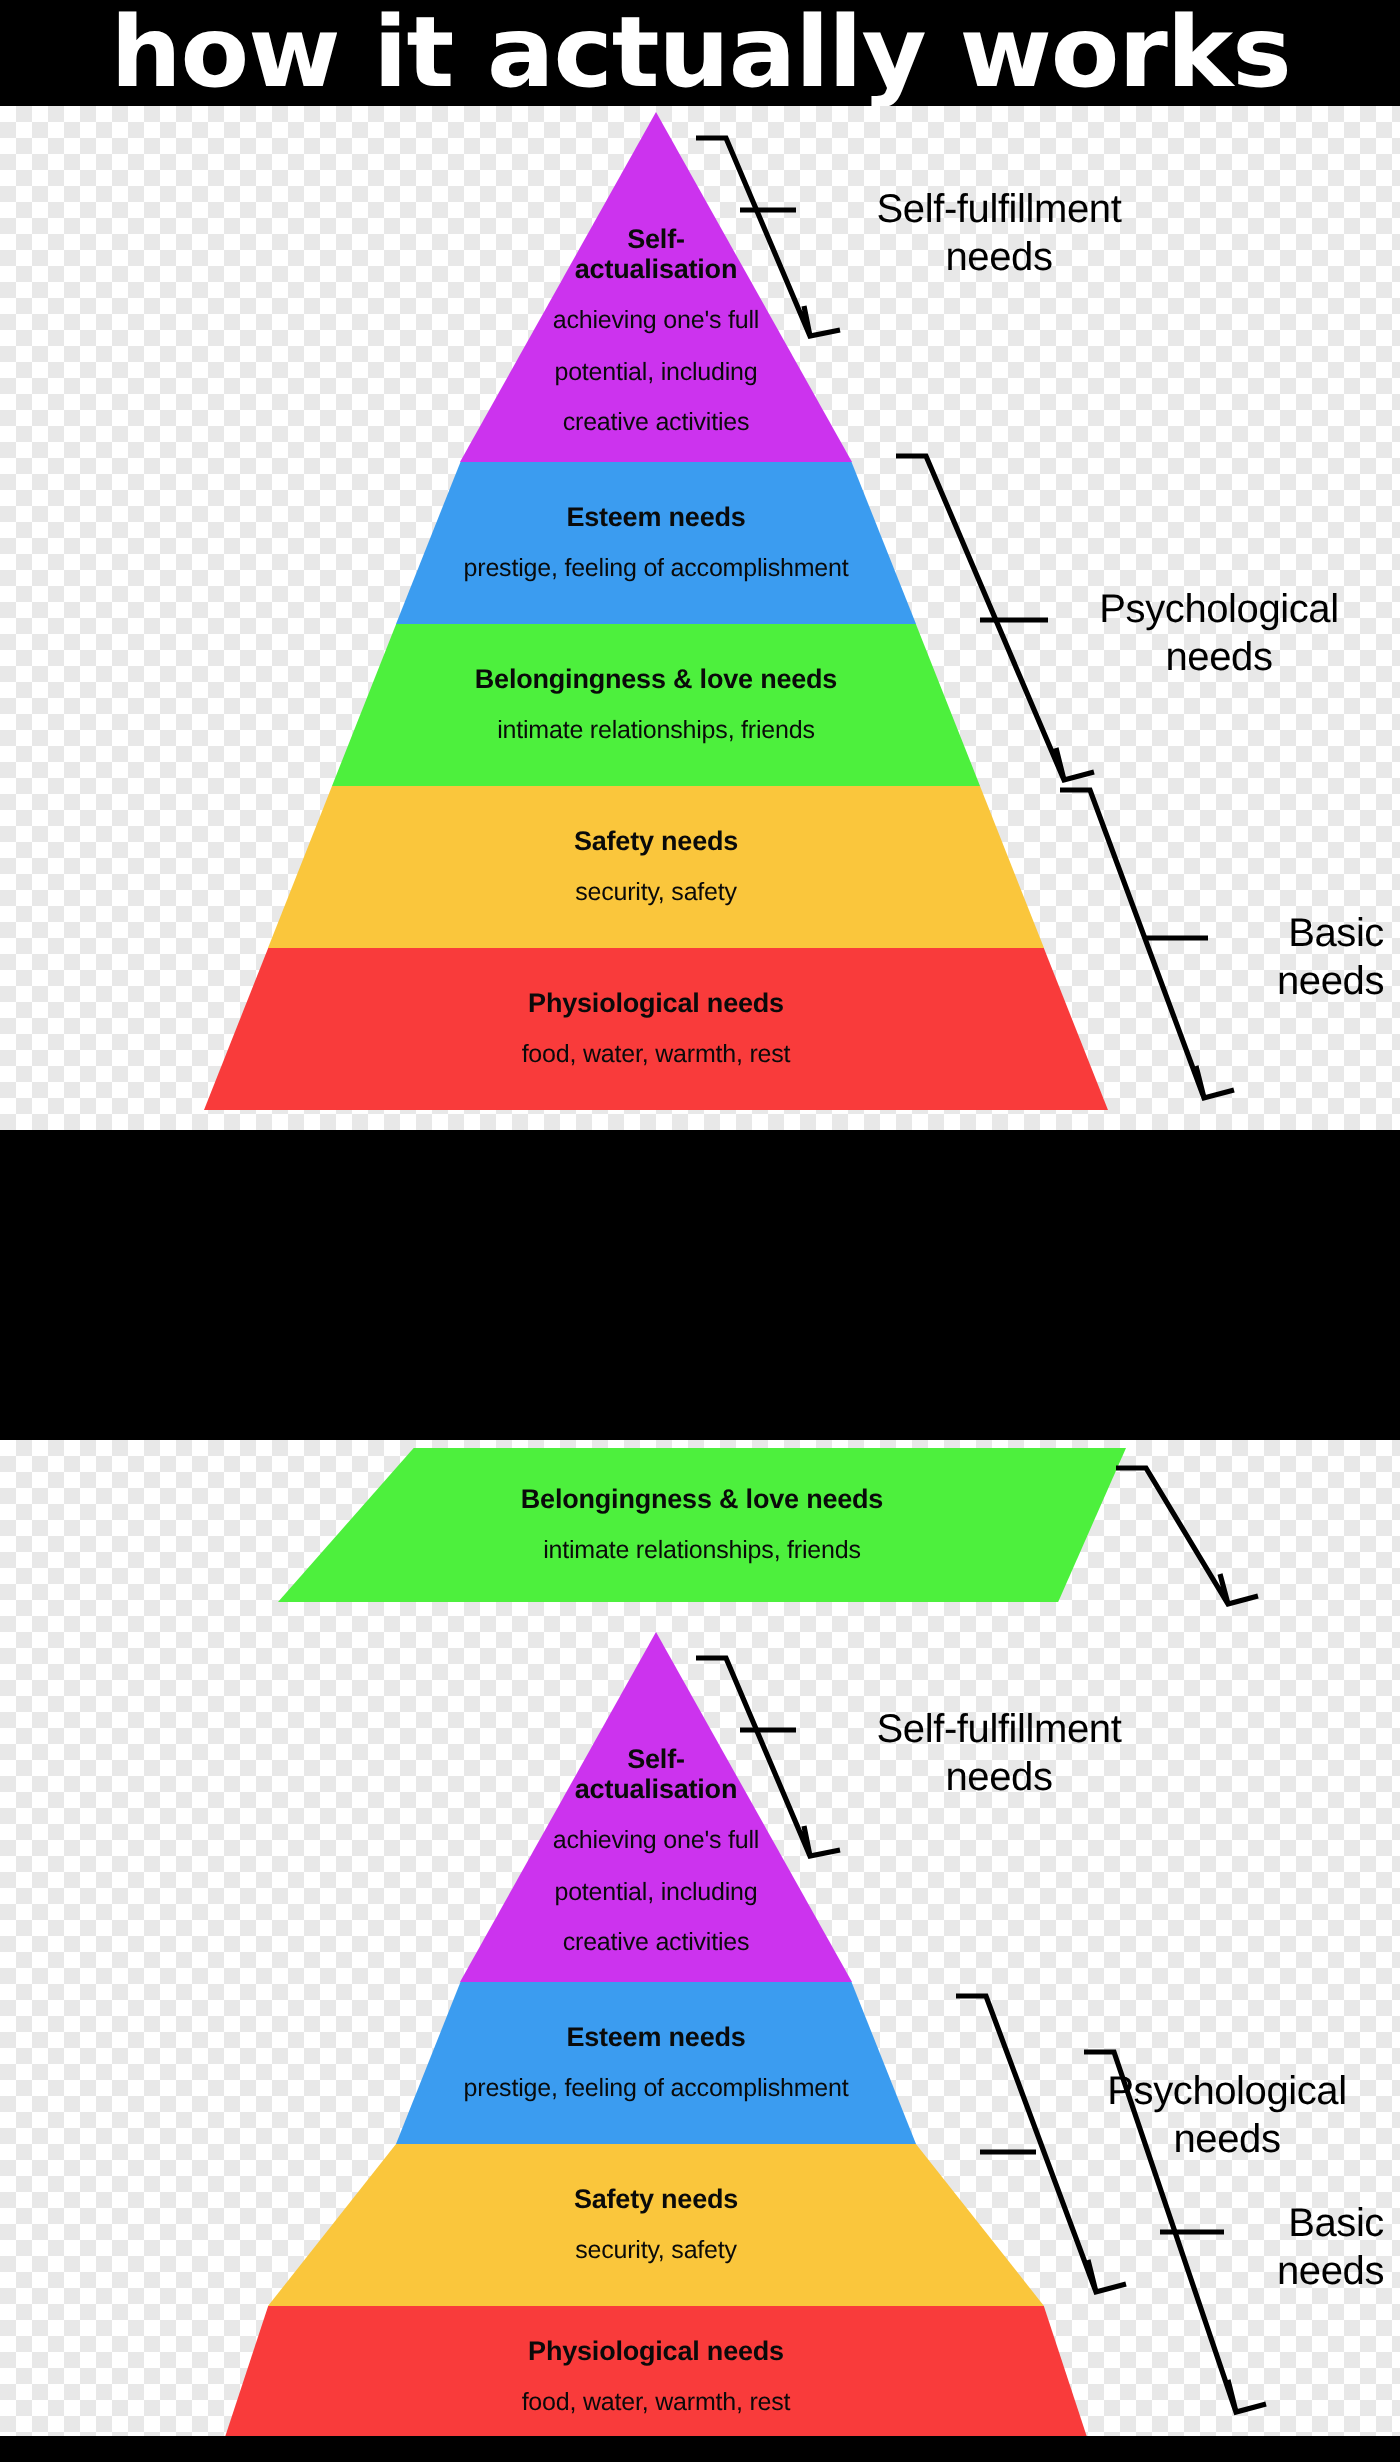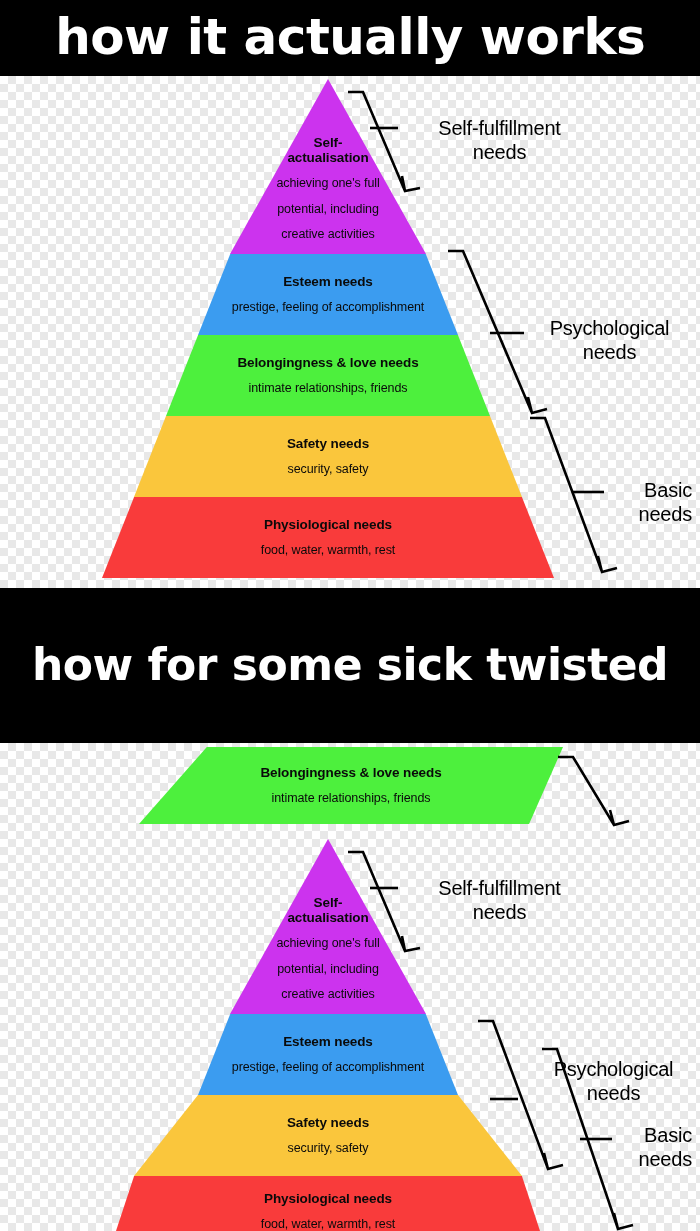--- a/index.html
+++ b/index.html
@@ -29,21 +29,21 @@
     overflow: hidden;
   }
   .caption-line {
     font-family: "DejaVu Sans", sans-serif;
     font-weight: bold;
     letter-spacing: -0.5px;
     white-space: nowrap;
     line-height: 1.06;
   }
   #caption-top {
-    height: 76px;
+    height: 53px;
   }
   #caption-top .caption-line {
     font-size: 49px;
     transform: scaleX(1.02);
   }
   #caption-mid {
     height: 155px;
   }
   #caption-mid .caption-line {
     font-size: 44px;
@@ -200,21 +200,20 @@
     <path d="M 6 8 L 21 8 L 78 162 L 93 158 M 78 162 L 74 146"></path>
     <path d="M 48 82 L 80 82"></path>
   </svg>
   <div class="group-label gl-right" style="left:430px; top:402px; width:262px;">
     <span class="gl-line">Basic</span>
     <span class="gl-line">needs</span>
   </div>
 </div>
 
 <div class="caption-band" id="caption-mid">
-  <div class="caption-line">how for some sick twisted</div>
 </div>
 
 <div class="panel" id="panel-bottom">
 
   <div class="tier" style="left:139px; top:4px; width:424px; height:77px;
               background:#4DF03D;
               clip-path: polygon(16.0% 0%, 100% 0%, 92.0% 100%, 0% 100%);">
     <div class="tier-title">Belongingness &amp; love needs</div>
     <div class="tier-sub">intimate relationships, friends</div>
   </div>

